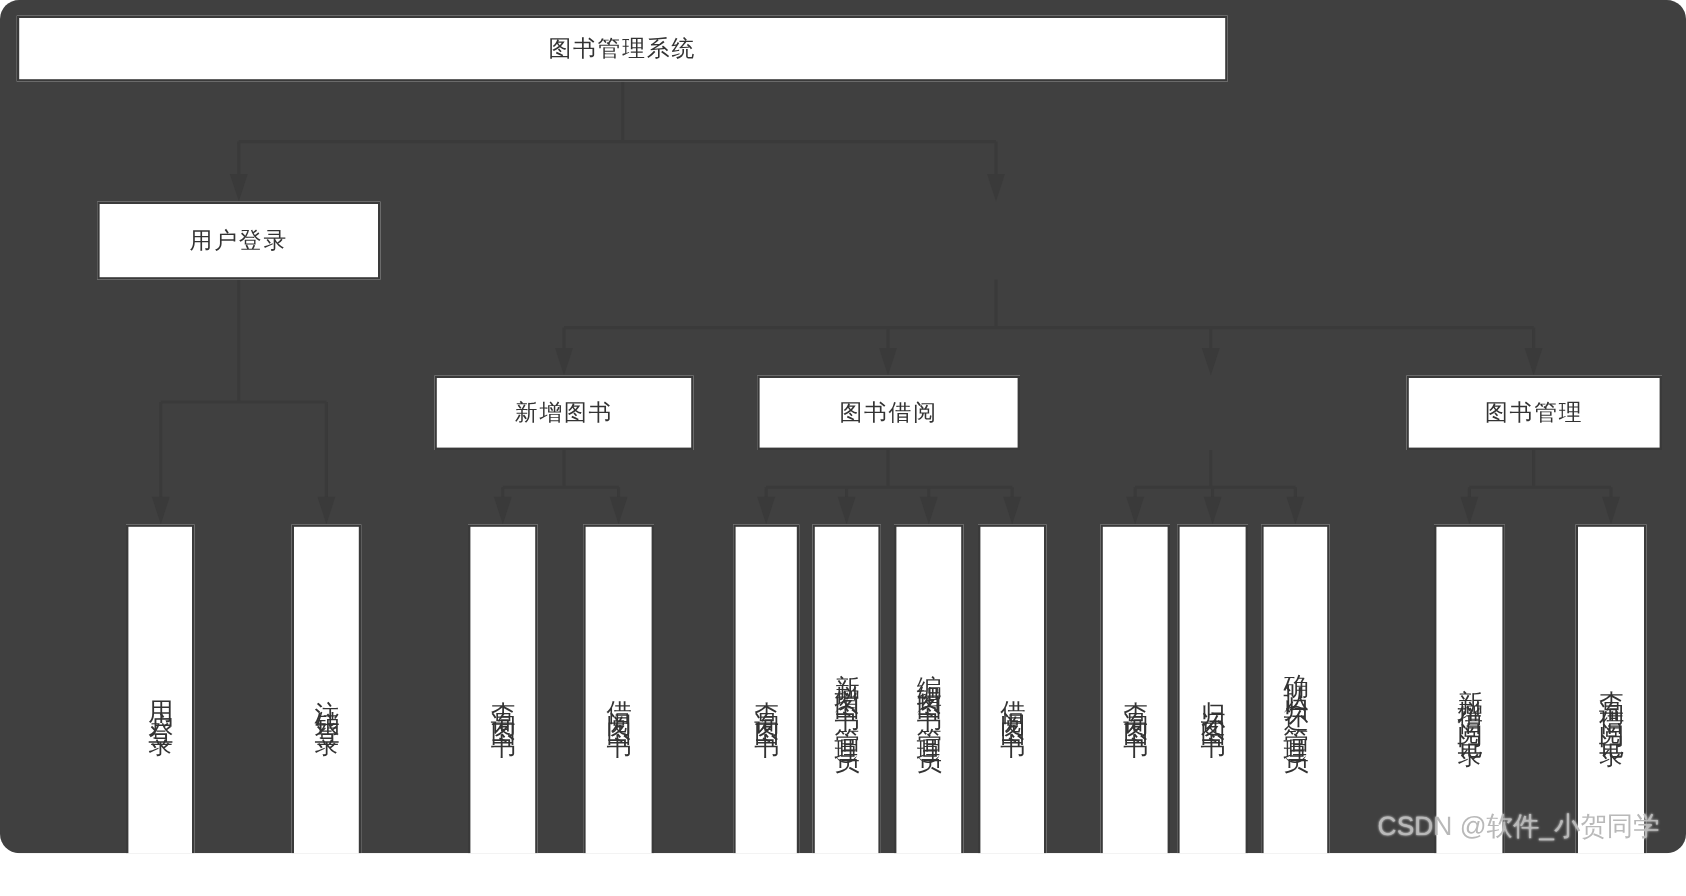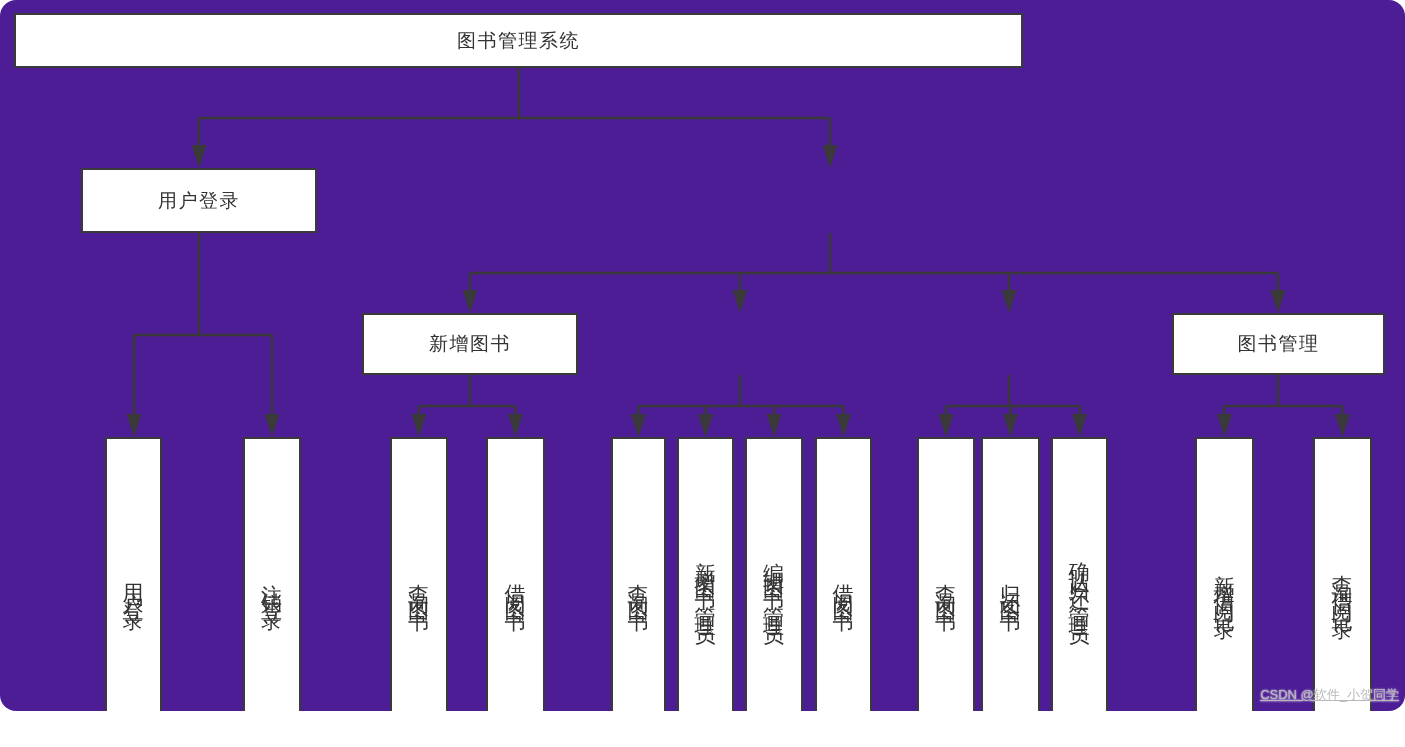--- a/index.html
+++ b/index.html
@@ -1,34 +1,34 @@
 <!DOCTYPE html>
 <html><head>
 <meta charset="utf-8">
 <style>
   html,body{margin:0;padding:0;background:#fff;}
   .stage{
-    position:relative;width:1405px;height:711px;background:#4c1d95;overflow:hidden;
+    position:relative;width:1405px;height:711px;background:#404040;overflow:hidden;
     font-family:"Liberation Sans","DejaVu Sans",sans-serif;color:#333333;border-radius:16px;
   }
   .wires{position:absolute;left:0;top:0;pointer-events:none;}
   .wires path{stroke:#3a3a3a;stroke-width:2.6;fill:none;}
   .wires polygon{fill:#3a3a3a;stroke:none;}
   .box{
     position:absolute;background:#ffffff;border:2.5px solid #3a3a3a;box-sizing:border-box;
     display:flex;align-items:center;justify-content:center;
   }
   .hlabel{font-size:19px;letter-spacing:1.5px;white-space:nowrap;}
   .vlabel{
     writing-mode:vertical-rl;text-orientation:mixed;
     font-size:21px;letter-spacing:9px;line-height:1;white-space:nowrap;
   }
   .watermark{
-    position:absolute;right:6px;bottom:7px;font-size:13px;color:#b9b9b9;
-    text-shadow:0 0 2px #ffffff;white-space:nowrap;text-decoration:underline;
+    position:absolute;right:22px;bottom:7px;font-size:22px;color:#b9b9b9;
+    text-shadow:0 0 2px #ffffff;white-space:nowrap;
   }
 </style>
 </head>
 <body>
 
 <div class="stage">
 
   <svg class="wires" width="1405" height="747" viewBox="0 0 1405 747">
     <g>
       <path d="M519 68 V118 M199 118 H830 M199 118 V150 M830 118 V150"></path>
@@ -76,20 +76,23 @@
     <span class="hlabel">图书管理系统</span>
   </div>
 
   <div class="box" style="left:81px;top:168px;width:236px;height:65px">
     <span class="hlabel">用户登录</span>
   </div>
 
   <div class="box" style="left:362px;top:313px;width:216px;height:62px">
     <span class="hlabel">新增图书</span>
   </div>
+  <div class="box" style="left:631px;top:313px;width:219px;height:62px">
+    <span class="hlabel">图书借阅</span>
+  </div>
   <div class="box" style="left:1172px;top:313px;width:213px;height:62px">
     <span class="hlabel">图书管理</span>
   </div>
 
   <div class="box" style="left:105px;top:437px;width:57px;height:296px">
     <span class="vlabel">用户登录</span>
   </div>
   <div class="box" style="left:243px;top:437px;width:58px;height:296px">
     <span class="vlabel">注销登录</span>
   </div>

